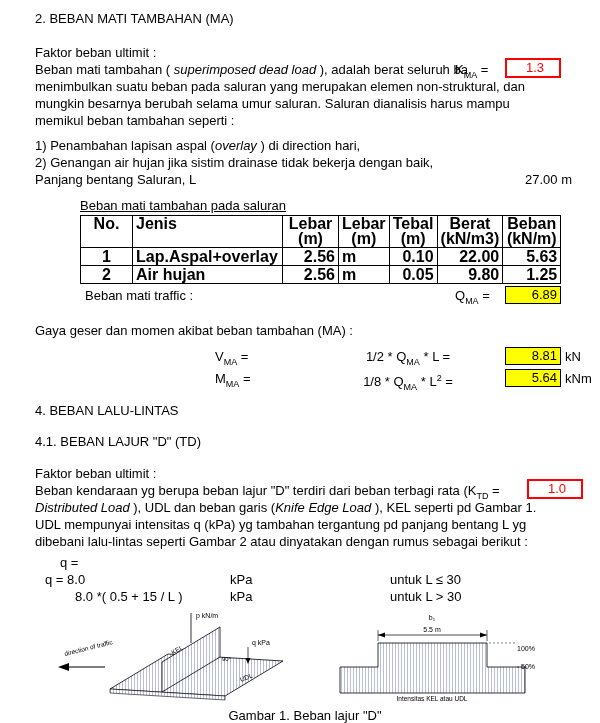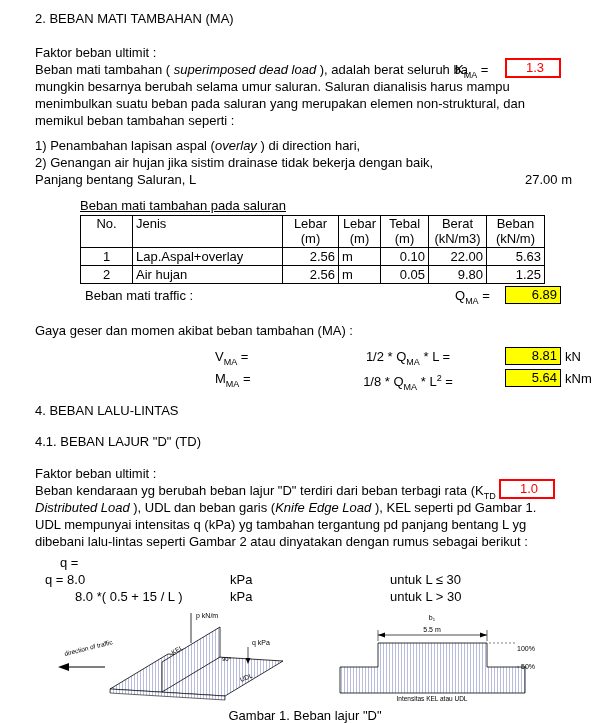--- a/index.html
+++ b/index.html
@@ -24,21 +24,21 @@
   .box-yellow {
     position:absolute; top:-1px; width:56px; height:18px;
     background:#ffff00; border:1px solid #000;
     text-align:right; padding:0 3px; line-height:16px;
   }
   .underline { text-decoration:underline; }
   .rightcol { text-align:center; }
   
   table.ma { border-collapse:collapse; margin:1px 0 0 45px; }
   table.ma th, table.ma td {
-    border:1px solid #000; font-weight:normal; font-size:13px;
+    border:1px solid #000; font-weight:bold; font-size:16px;
     padding:0 3px; line-height:16px;
   }
   table.ma th { height:32px; vertical-align:top; text-align:center; line-height:15px; }
   table.ma td { height:18px; }
   .c { text-align:center; } .r { text-align:right; } .l { text-align:left; }
   svg text { font-family:"Liberation Sans", sans-serif; fill:#000; }
   .figwrap { margin:0 0 0 20px; }
   .figcaption { width:540px; text-align:center; margin-top:2px; }
 </style>
 </head>
@@ -48,22 +48,22 @@
 
   <div class="line">2. BEBAN MATI TAMBAHAN (MA)</div>
 
   <div class="line" style="margin-top:17px">Faktor beban ultimit :</div>
 
   <div class="line">
     <span>Beban mati tambahan ( </span><span class="it">superimposed dead load</span><span> ), adalah berat seluruh ba</span>
     <span class="abs" style="left:420px"><span>K</span><sub>MA</sub><span> =</span></span>
     <span class="box-red" style="left:470px">1.3</span>
   </div>
+  <div class="line">menimbulkan suatu beban pada saluran yang merupakan elemen non-struktural, dan</div>
   <div class="line">mungkin besarnya berubah selama umur saluran. Saluran dianalisis harus mampu</div>
-  <div class="line">menimbulkan suatu beban pada saluran yang merupakan elemen non-struktural, dan</div>
   <div class="line">memikul beban tambahan seperti :</div>
 
   <div class="line" style="margin-top:8px">
     <span>1) Penambahan lapisan aspal (</span><span class="it">overlay</span><span> ) di direction hari,</span>
   </div>
   <div class="line">2) Genangan air hujan jika sistim drainase tidak bekerja dengan baik,</div>
 
   <div class="line">
     <span>Panjang bentang Saluran, L</span>
     <span class="abs" style="left:490px">27.00 m</span>
@@ -150,22 +150,22 @@
     <span class="abs" style="left:530px">kNm</span>
   </div>
 
   <div class="line" style="margin-top:15px">4. BEBAN LALU-LINTAS</div>
 
   <div class="line" style="margin-top:14px">4.1. BEBAN LAJUR "D" (TD)</div>
 
   <div class="line" style="margin-top:15px">Faktor beban ultimit :</div>
 
   <div class="line">
-    <span>Beban kendaraan yg berubah beban lajur "D" terdiri dari beban terbagi rata (K</span><sub>TD</sub><span> =</span>
-    <span class="box-red" style="left:464px">1.0</span>
+    <span>Beban kendaraan yg berupa beban lajur "D" terdiri dari beban terbagi rata (K</span><sub>TD</sub><span> =</span>
+    <span class="box-red" style="left:492px">1.0</span>
   </div>
   <div class="line">
     <span class="it">Distributed Load</span><span> ), UDL dan beban garis (</span><span class="it">Knife Edge Load</span><span> ), KEL seperti pd Gambar 1.</span>
   </div>
   <div class="line">UDL mempunyai intensitas q (kPa) yg tambahan tergantung pd panjang bentang L yg</div>
   <div class="line">dibebani lalu-lintas seperti Gambar 2 atau dinyatakan dengan rumus sebagai berikut :</div>
 
   <div class="line" style="margin-top:4px">
     <span style="margin-left:25px">q =</span>
   </div>

